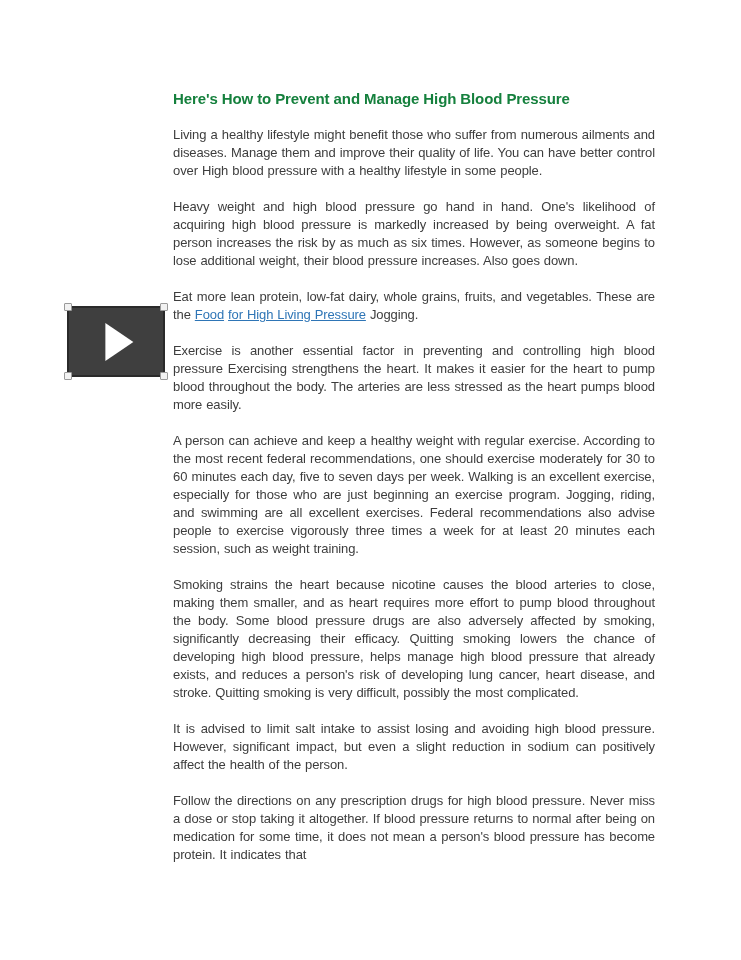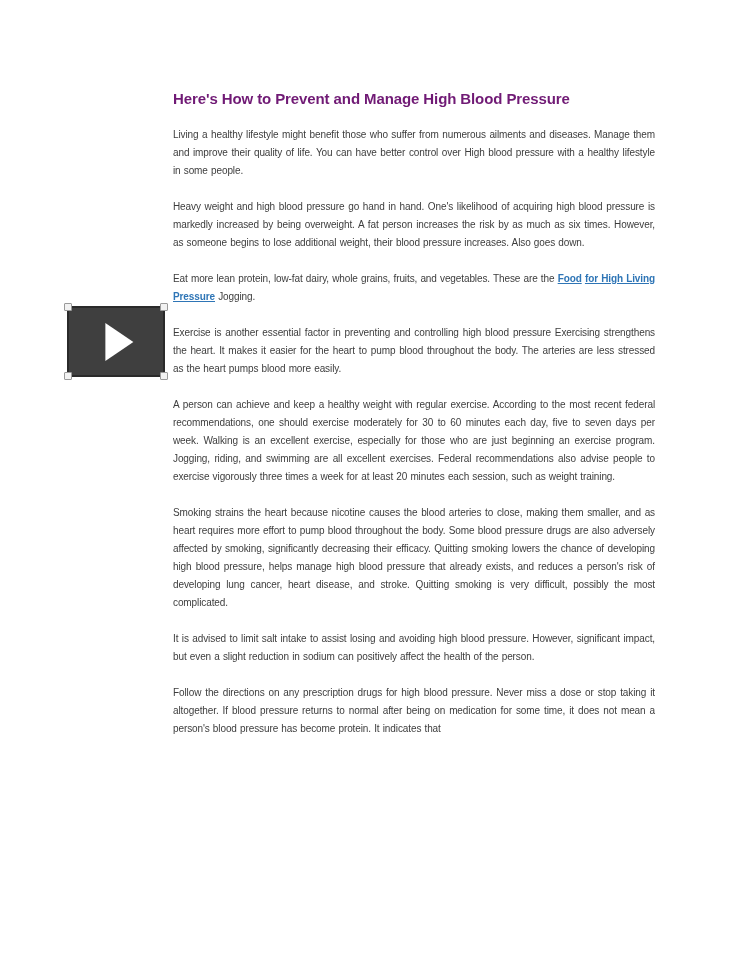--- a/index.html
+++ b/index.html
@@ -18,37 +18,37 @@
   .content {
     position: absolute;
     left: 173px;
     top: 90px;
     width: 482px;
     color: #3d3d3d;
   }
   .doc-title {
     font-size: 15px;
     font-weight: bold;
-    color: #701a75;
+    color: #15803d;
     margin: 0 0 19px 0;
     letter-spacing: -0.1px;
   }
   .para {
-    font-size: 10px;
+    font-size: 13px;
     line-height: 18px;
     text-align: justify;
     margin: 0 0 18px 0;
     color: #3d3d3d;
     letter-spacing: -0.1px;
     word-spacing: 0.5px;
   }
   .doc-link {
     color: #2e75b6;
     text-decoration: underline;
-    font-weight: bold;
+    font-weight: normal;
     cursor: pointer;
   }
   
   .video-thumb {
     position: absolute;
     left: 67px;
     top: 306px;
     width: 94px;
     height: 67px;
     background: #3f3f3f;

